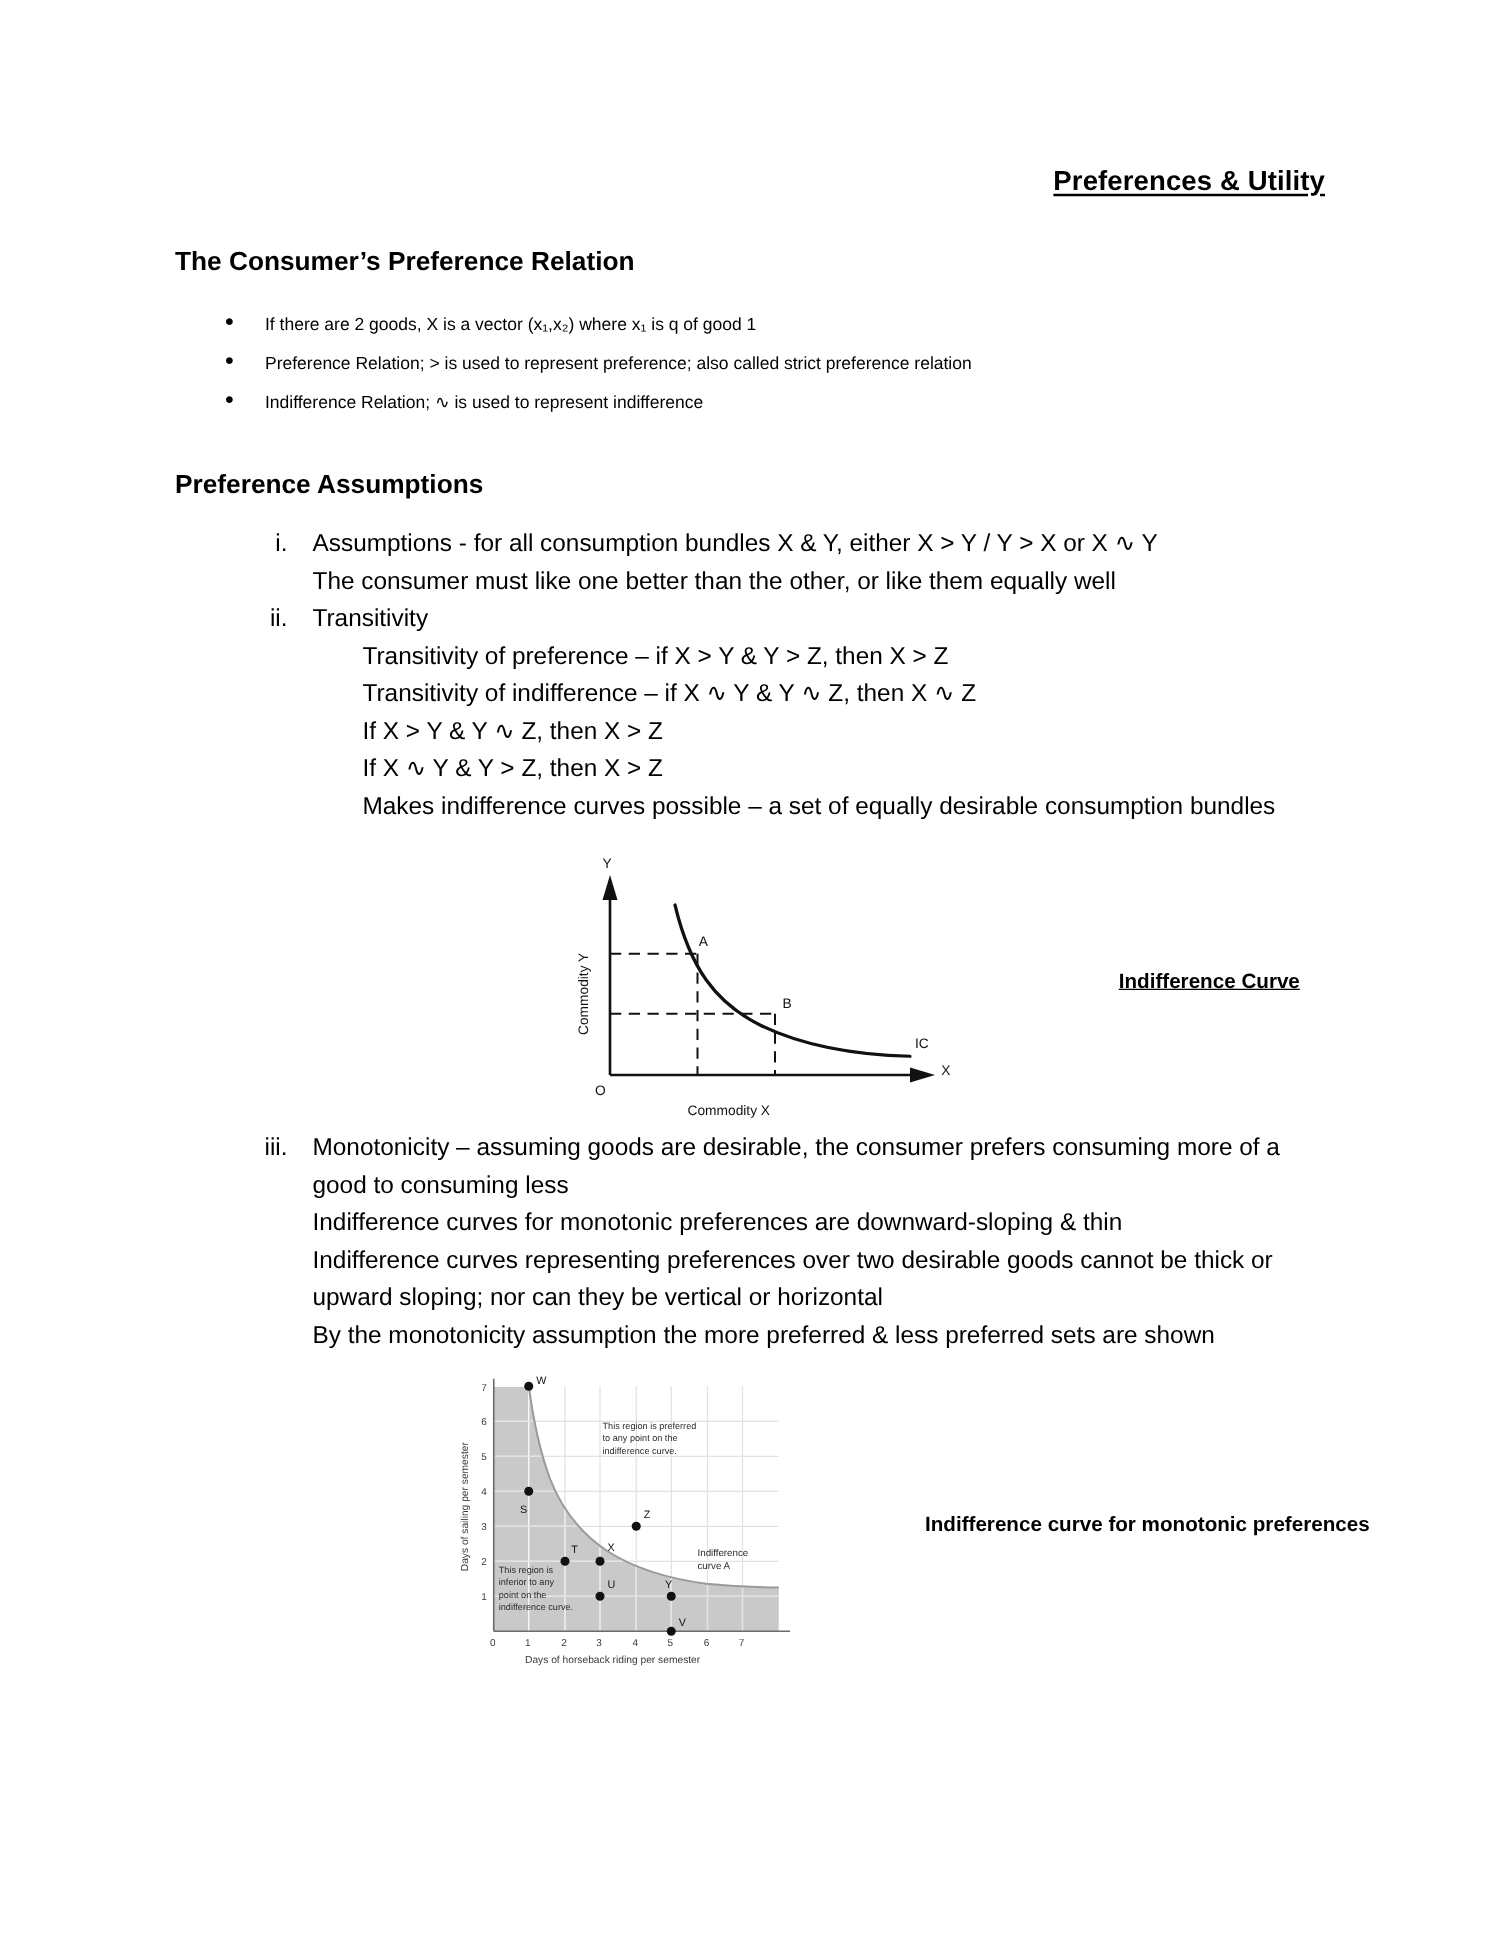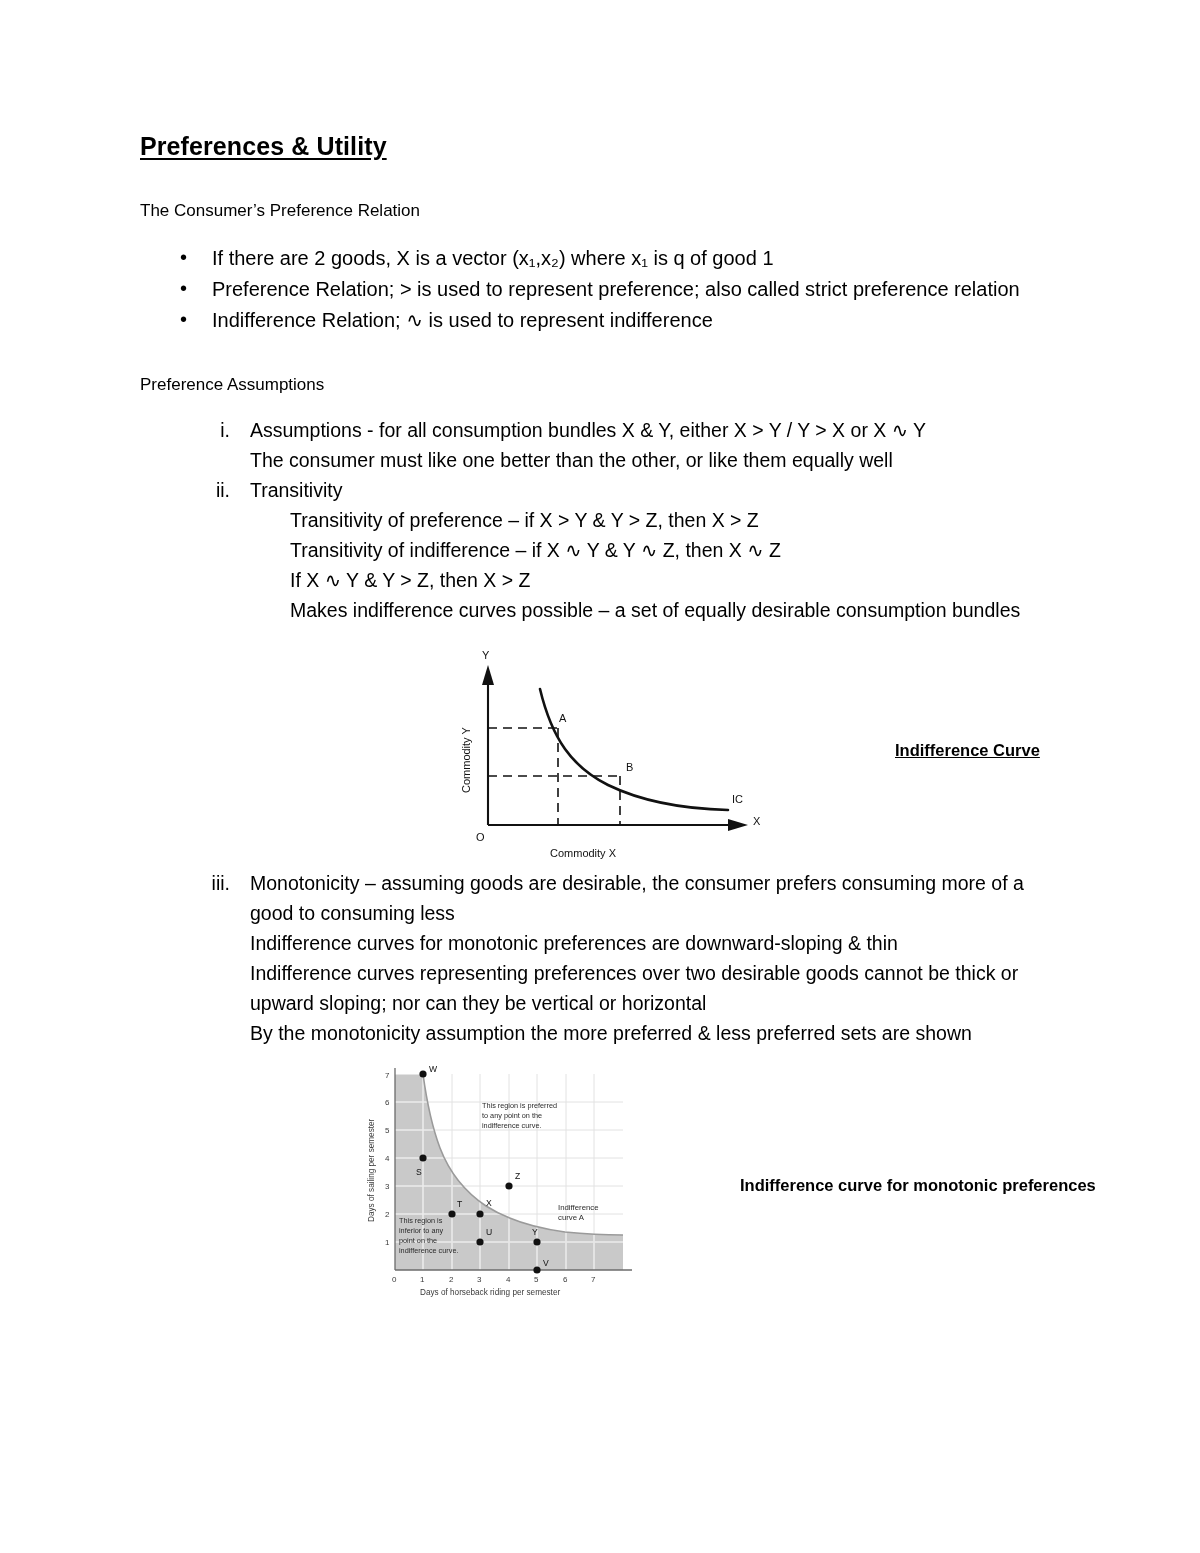--- a/index.html
+++ b/index.html
@@ -19,46 +19,46 @@
     overflow: hidden;
   }
   .content {
     position: absolute;
     left: 140px;
     top: 132px;
     width: 920px;
   }
 
   .doc-title {
-    text-align: left;
+    text-align: right;
     font-weight: bold;
-    font-size: 25px;
+    font-size: 22px;
     letter-spacing: 0.1px;
     margin: 0 0 0 0;
   }
   .doc-title span {
     text-decoration: underline;
     text-underline-offset: 3px;
   }
 
   .heading {
-    font-weight: normal;
-    font-size: 17px;
+    font-weight: bold;
+    font-size: 21px;
     margin: 40px 0 0 0;
   }
 
   ul.bullets {
     list-style: none;
     margin: 22px 0 0 0;
     padding: 0;
   }
   ul.bullets > li {
     position: relative;
     padding-left: 72px;
-    font-size: 20px;
+    font-size: 14px;
     line-height: 30px;
     margin-bottom: 1px;
   }
   ul.bullets > li::before {
     content: "\2022";
     position: absolute;
     left: 40px;
     top: -1px;
     font-size: 20px;
   }
@@ -153,20 +153,21 @@
         <span class="it">Assumptions</span><span> - for all consumption bundles X &amp; Y, either X &gt; Y / Y &gt; X or X ∿ Y</span>
         <div>The consumer must like one better than the other, or like them equally well</div>
       </li>
 
       <li>
         <span class="marker">ii.</span>
         <span class="it">Transitivity</span>
         <div class="sub-indent">
           <div class="it">Transitivity of preference – if X &gt; Y &amp; Y &gt; Z, then X &gt; Z</div>
           <div class="it">Transitivity of indifference – if X ∿ Y &amp; Y ∿ Z, then X ∿ Z</div>
+          <div>If X &gt; Y &amp; Y ∿ Z, then X &gt; Z</div>
           <div>If X ∿ Y &amp; Y &gt; Z, then X &gt; Z</div>
           <div>Makes indifference curves possible – a set of equally desirable consumption bundles</div>
 
           <div class="fig-block">
             <div class="fig1-wrap">
               <svg width="330" height="225" viewBox="0 0 330 225">
 
                 <line x1="48" y1="40" x2="48" y2="182" stroke="#111" stroke-width="2.1"></line>
                 <polygon points="48,22 42,42 54,42" fill="#111"></polygon>
 

